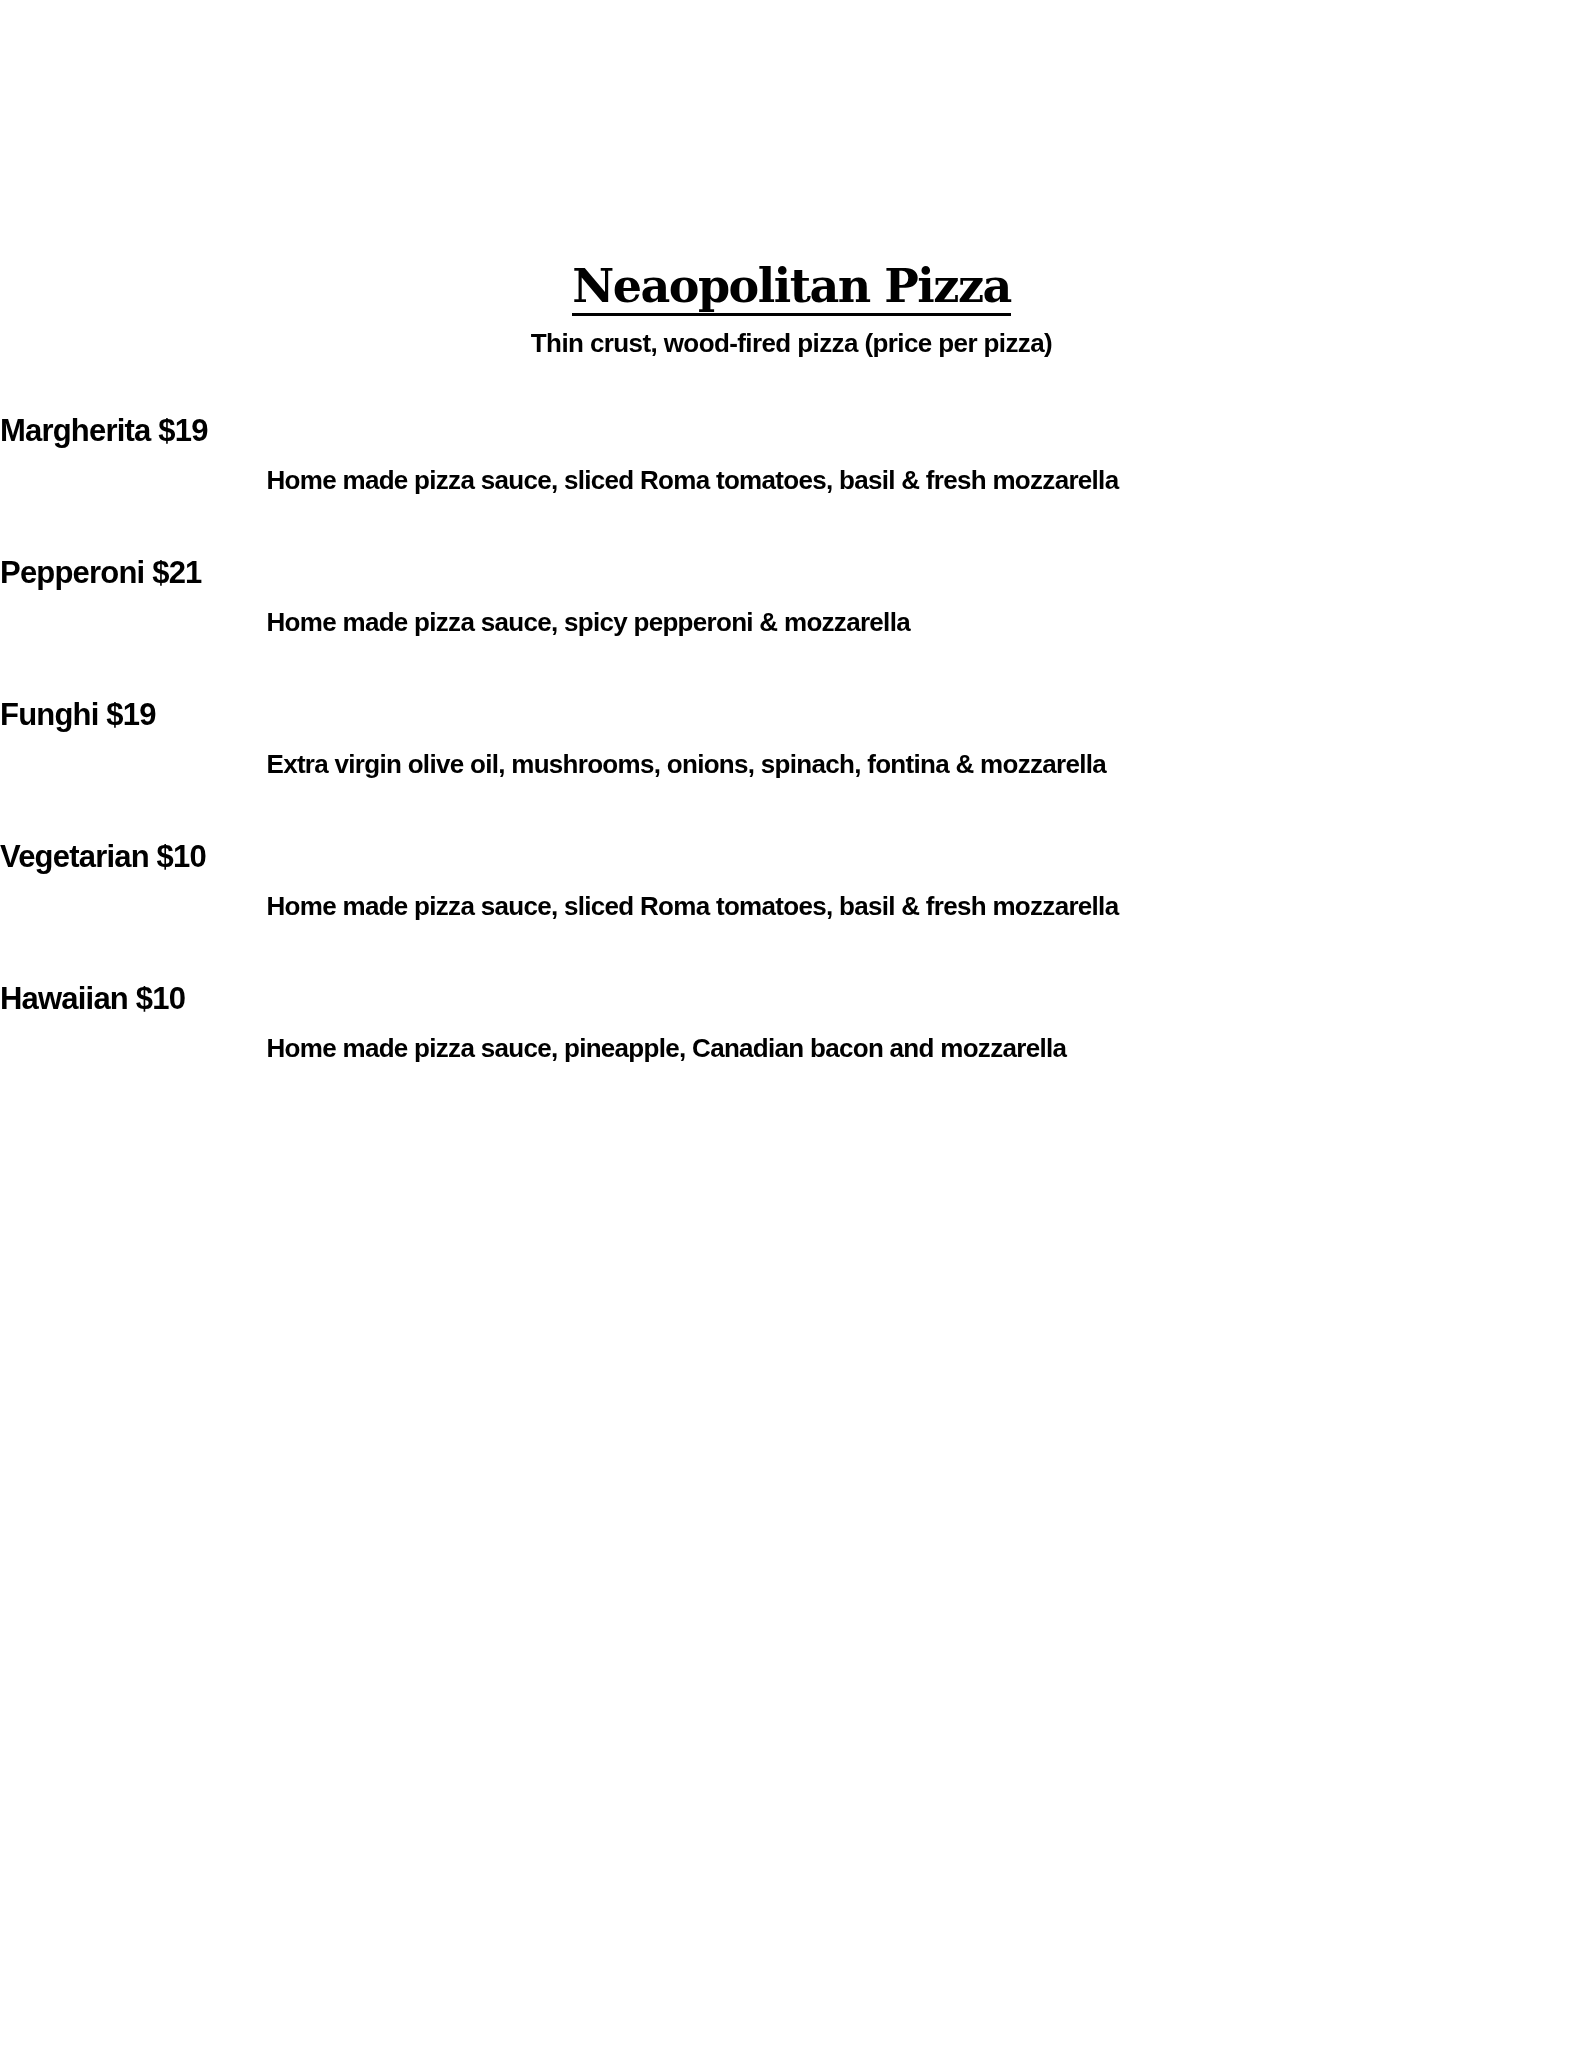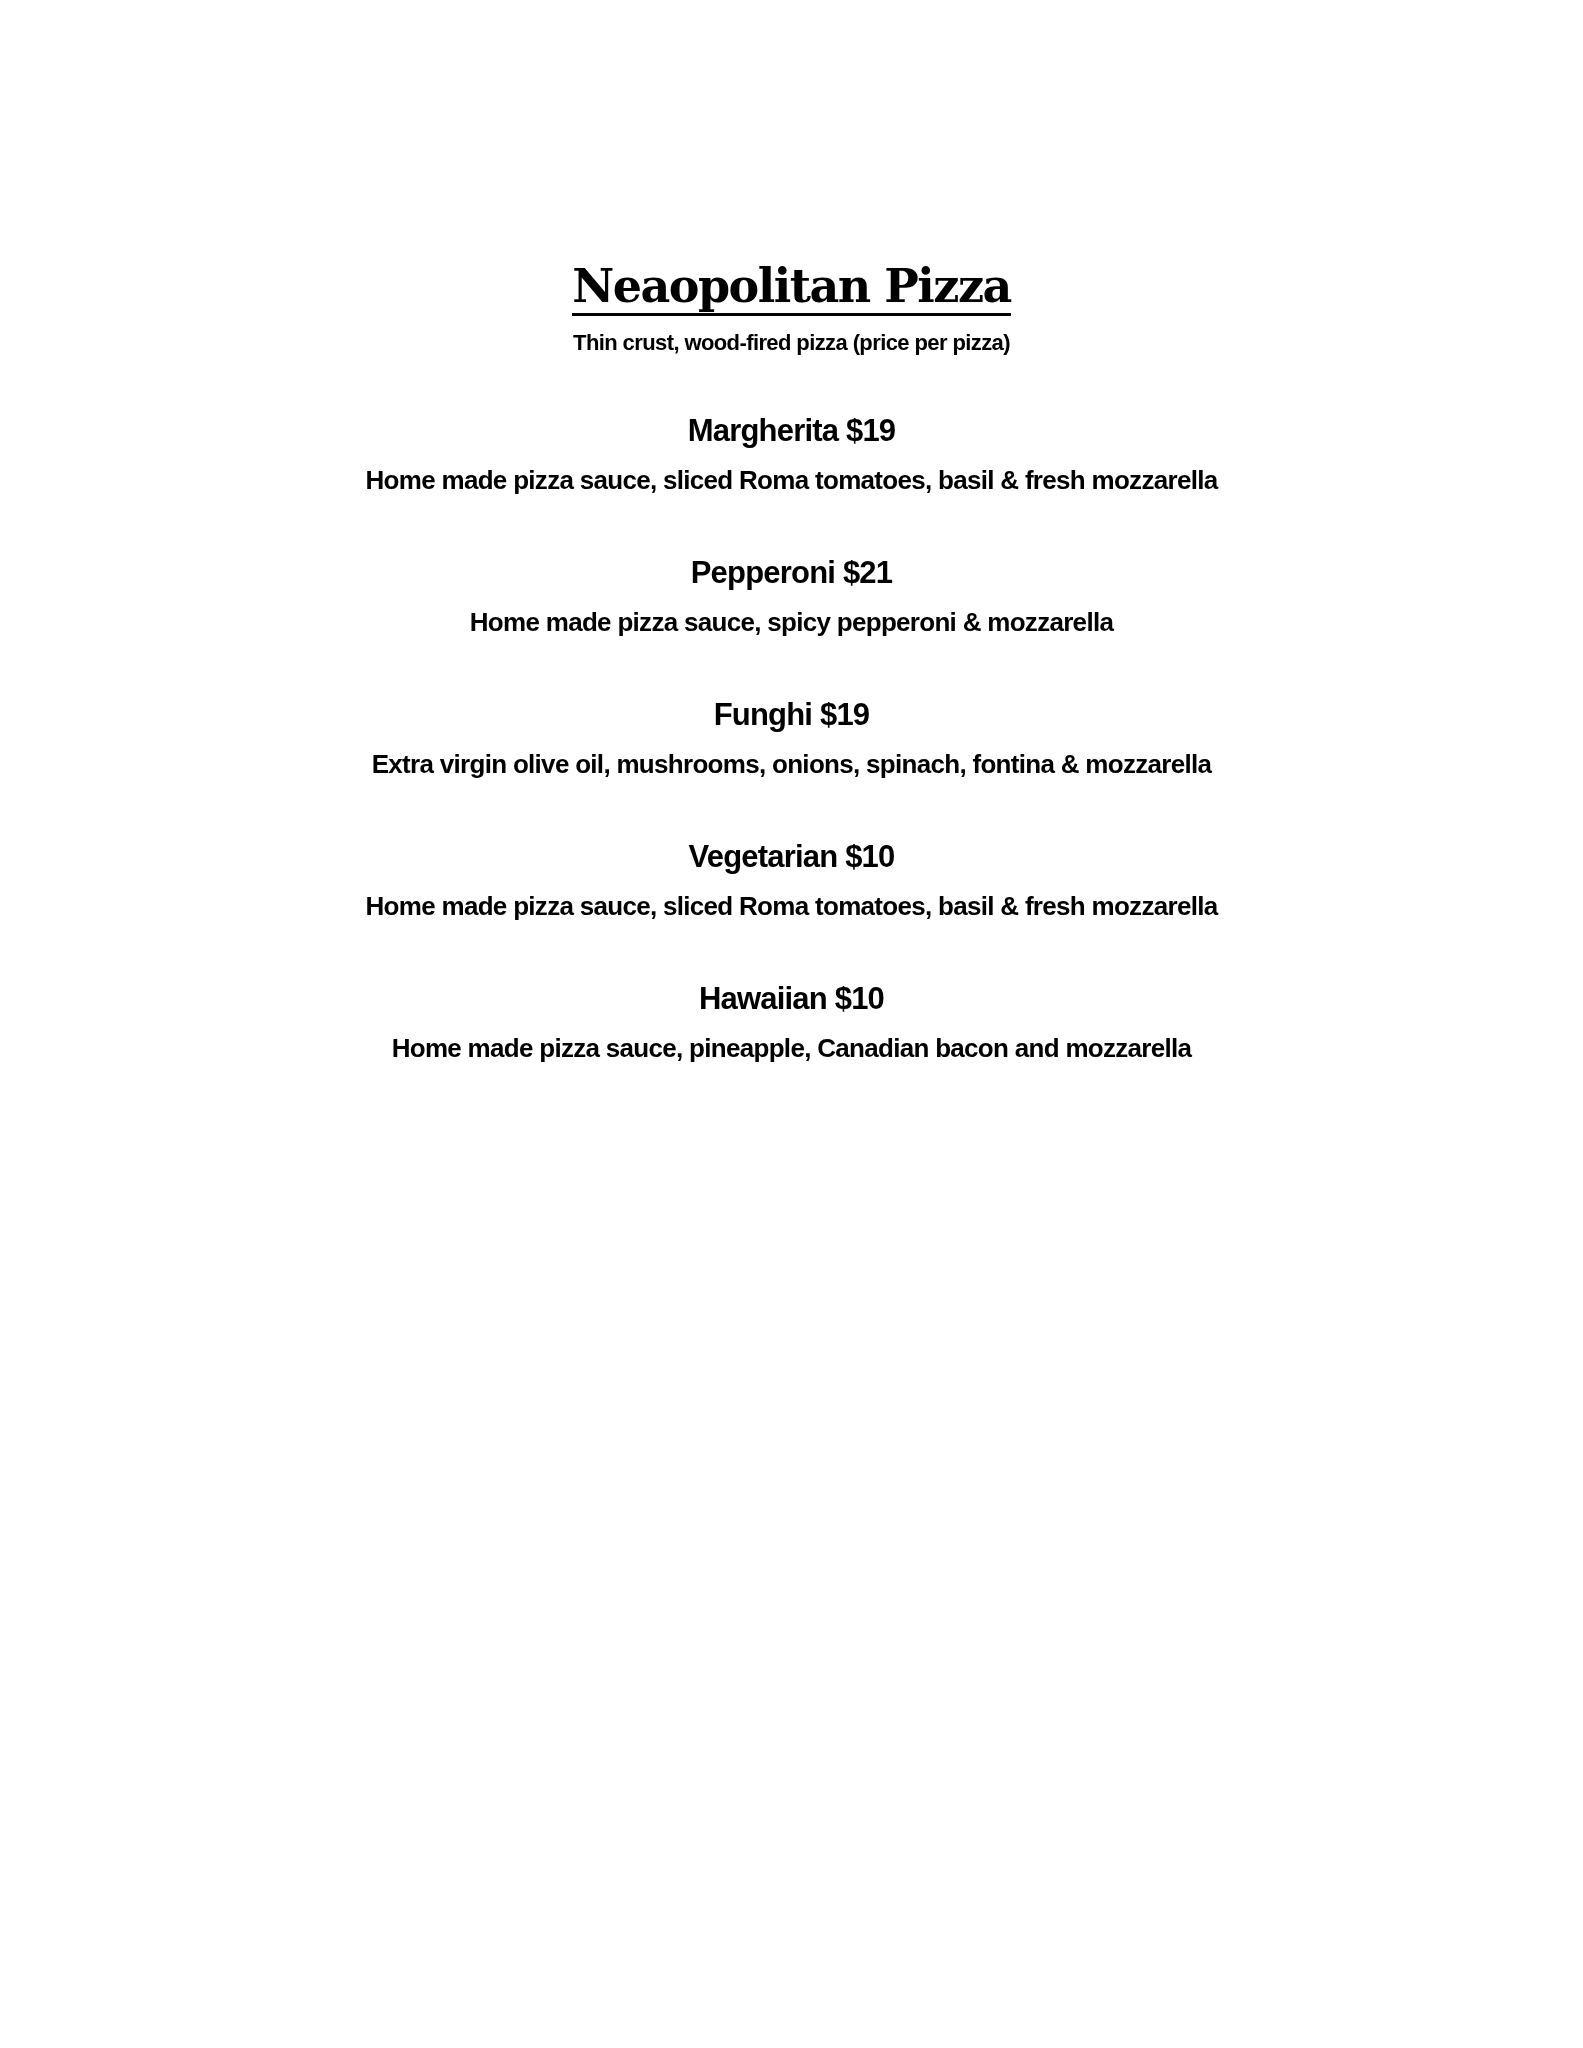--- a/index.html
+++ b/index.html
@@ -6,25 +6,25 @@
   body { width:1583px; height:2048px; position:relative; overflow:hidden; color:#000; }
   .page { position:absolute; left:0; top:0; width:1583px; height:2048px; }
   .title {
     position:absolute; left:0; width:1583px; top:258px; text-align:center;
     font-family:"DejaVu Serif","Liberation Serif",serif; font-weight:bold;
     font-size:46px; letter-spacing:-1.5px; line-height:56px;
   }
   .title span { border-bottom:3px solid #000; padding-bottom:0px; }
   .subtitle {
     position:absolute; left:0; width:1583px; top:326px; text-align:center;
-    font-family:"Liberation Sans",sans-serif; font-weight:bold; font-size:22px; line-height:34px;
+    font-family:"Liberation Sans",sans-serif; font-weight:bold; font-size:26px; line-height:34px;
     letter-spacing:-0.6px;
   }
   .items { position:absolute; left:0; top:412px; width:1583px; }
-  .item { text-align:center; margin-bottom:56px; }
+  .item { text-align:left; margin-bottom:56px; }
   .item-name {
     font-family:"Liberation Sans",sans-serif; font-weight:bold; font-size:31px; line-height:38px;
     letter-spacing:-0.8px;
   }
   .item-desc {
     font-family:"Liberation Sans",sans-serif; font-weight:bold; font-size:26px; line-height:36px;
     letter-spacing:-0.7px; margin:12px auto; width:1050px;
   }
 </style>
 </head>

